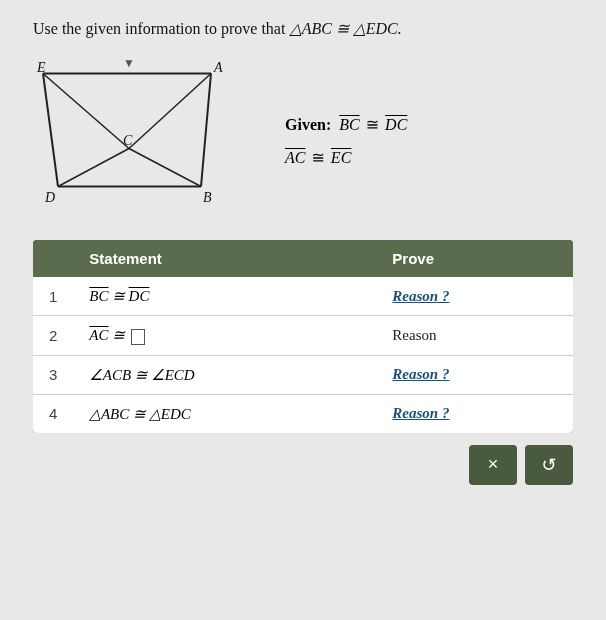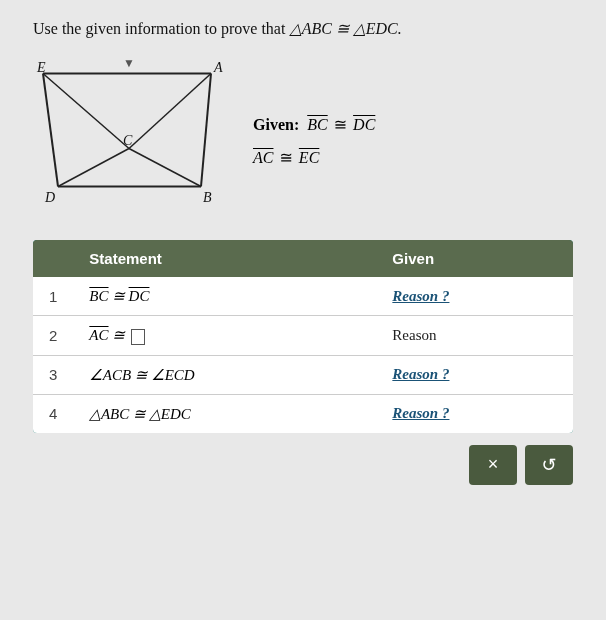--- a/index.html
+++ b/index.html
@@ -48,20 +48,21 @@
       flex-direction: column;
       justify-content: center;
       gap: 14px;
       font-size: 16px;
       padding-top: 10px;
     }
     .given-line {
       display: flex;
       align-items: center;
       gap: 6px;
+      margin-left: 32px;
     }
     .given-label {
       font-weight: bold;
       margin-right: 2px;
     }
     .overline {
       text-decoration: overline;
       font-style: italic;
     }
     .prove-line {
@@ -201,21 +202,21 @@
       </div>
     </div>
   </div>
 
   <div class="proof-table-wrapper">
     <table class="proof-table">
       <thead>
         <tr>
           <th></th>
           <th>Statement</th>
-          <th>Given</th>
+          <th>Prove</th>
         </tr>
       </thead>
       <tbody id="proof-tbody">
       <tr>
             <td class="row-num">1</td>
             <td class="stmt-cell"><span style="text-decoration:overline;font-style:italic">BC</span> ≅ <span style="text-decoration:overline;font-style:italic">DC</span></td>
             <td class="reason-cell">Reason ?</td>
           </tr>
           <tr>
             <td class="row-num">2</td>

